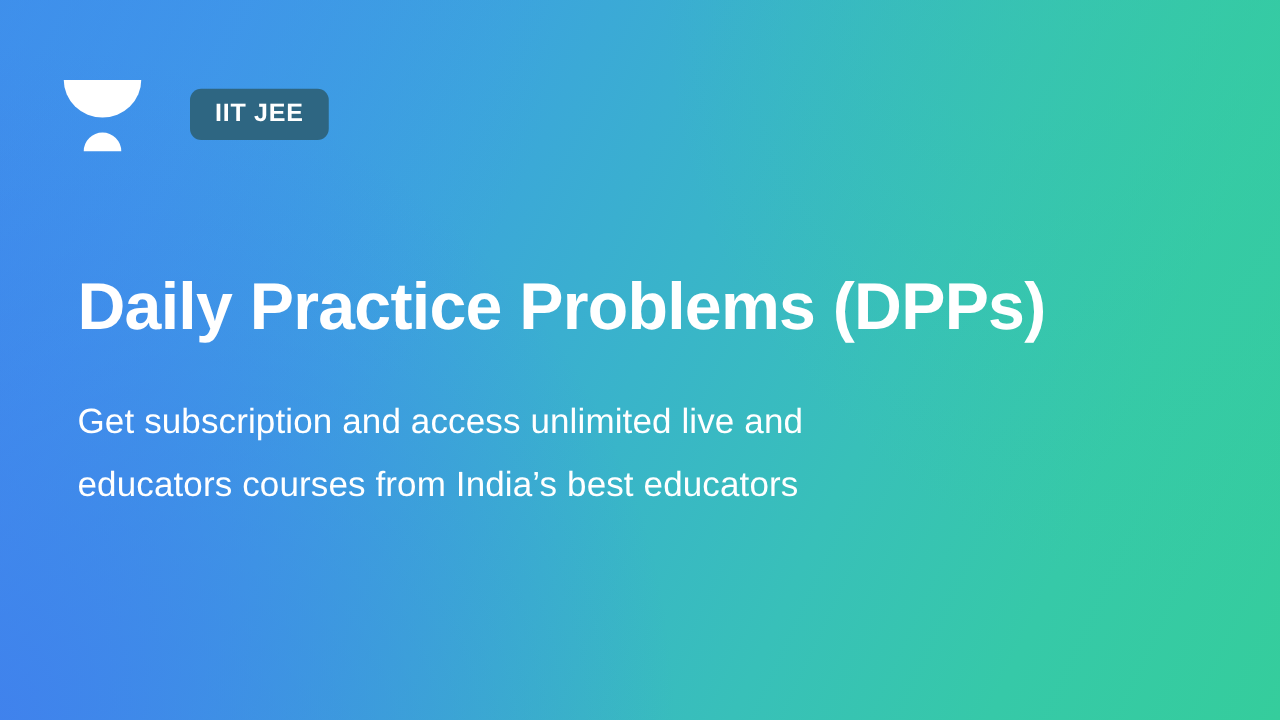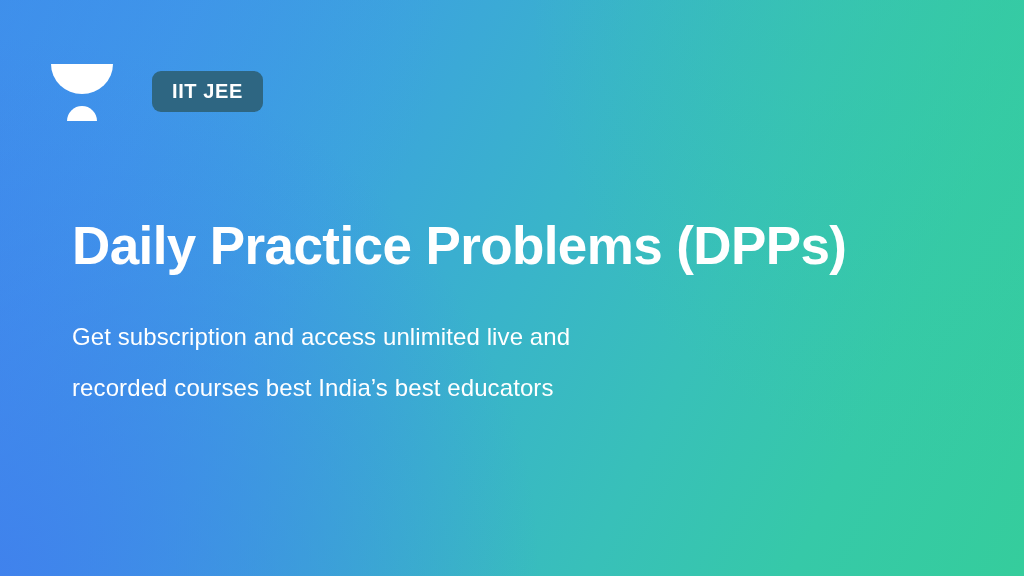--- a/index.html
+++ b/index.html
@@ -75,40 +75,40 @@
     font-size: 20px;
     font-weight: bold;
     letter-spacing: 0.6px;
     white-space: nowrap;
     line-height: 1;
   }
 
   
   .copy-block {
     position: absolute;
-    left: 72px;
+    left: 62px;
     top: 216px;
     width: 900px;
   }
 
   .hero-title {
     margin: 0;
     color: #ffffff;
     font-size: 53px;
     font-weight: bold;
     line-height: 1.12;
     letter-spacing: -0.6px;
     white-space: nowrap;
   }
 
   .hero-subtitle {
     margin: 0;
     padding-top: 36px;
     color: #ffffff;
-    font-size: 24px;
+    font-size: 28px;
     font-weight: normal;
     line-height: 51px;
     letter-spacing: 0.1px;
     max-width: 840px;
   }
 
   .subtitle-line {
     display: block;
     white-space: nowrap;
   }
@@ -133,19 +133,19 @@
       <span class="category-badge">IIT JEE</span>
 
     </div>
 
     <div class="copy-block">
 
       <h1 class="hero-title">Daily Practice Problems (DPPs)</h1>
 
       <p class="hero-subtitle">
         <span class="subtitle-line">Get subscription and access unlimited live and</span>
-        <span class="subtitle-line">recorded courses best India’s best educators</span>
+        <span class="subtitle-line">educators courses from India’s best educators</span>
       </p>
 
     </div>
 
   </div>
 </div>
 
 </body></html>

